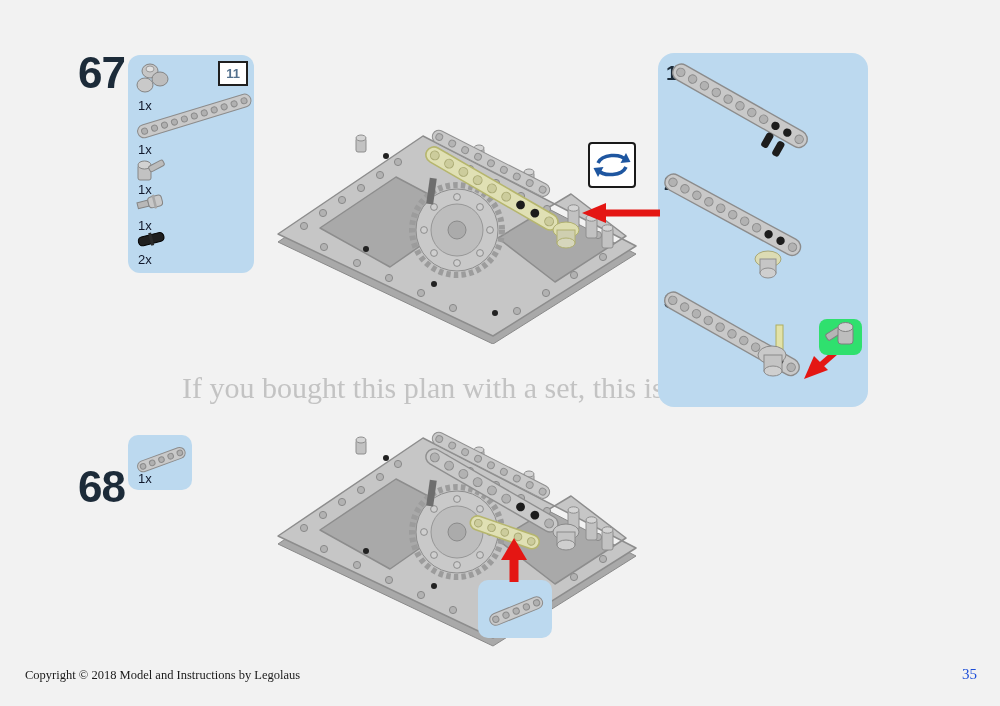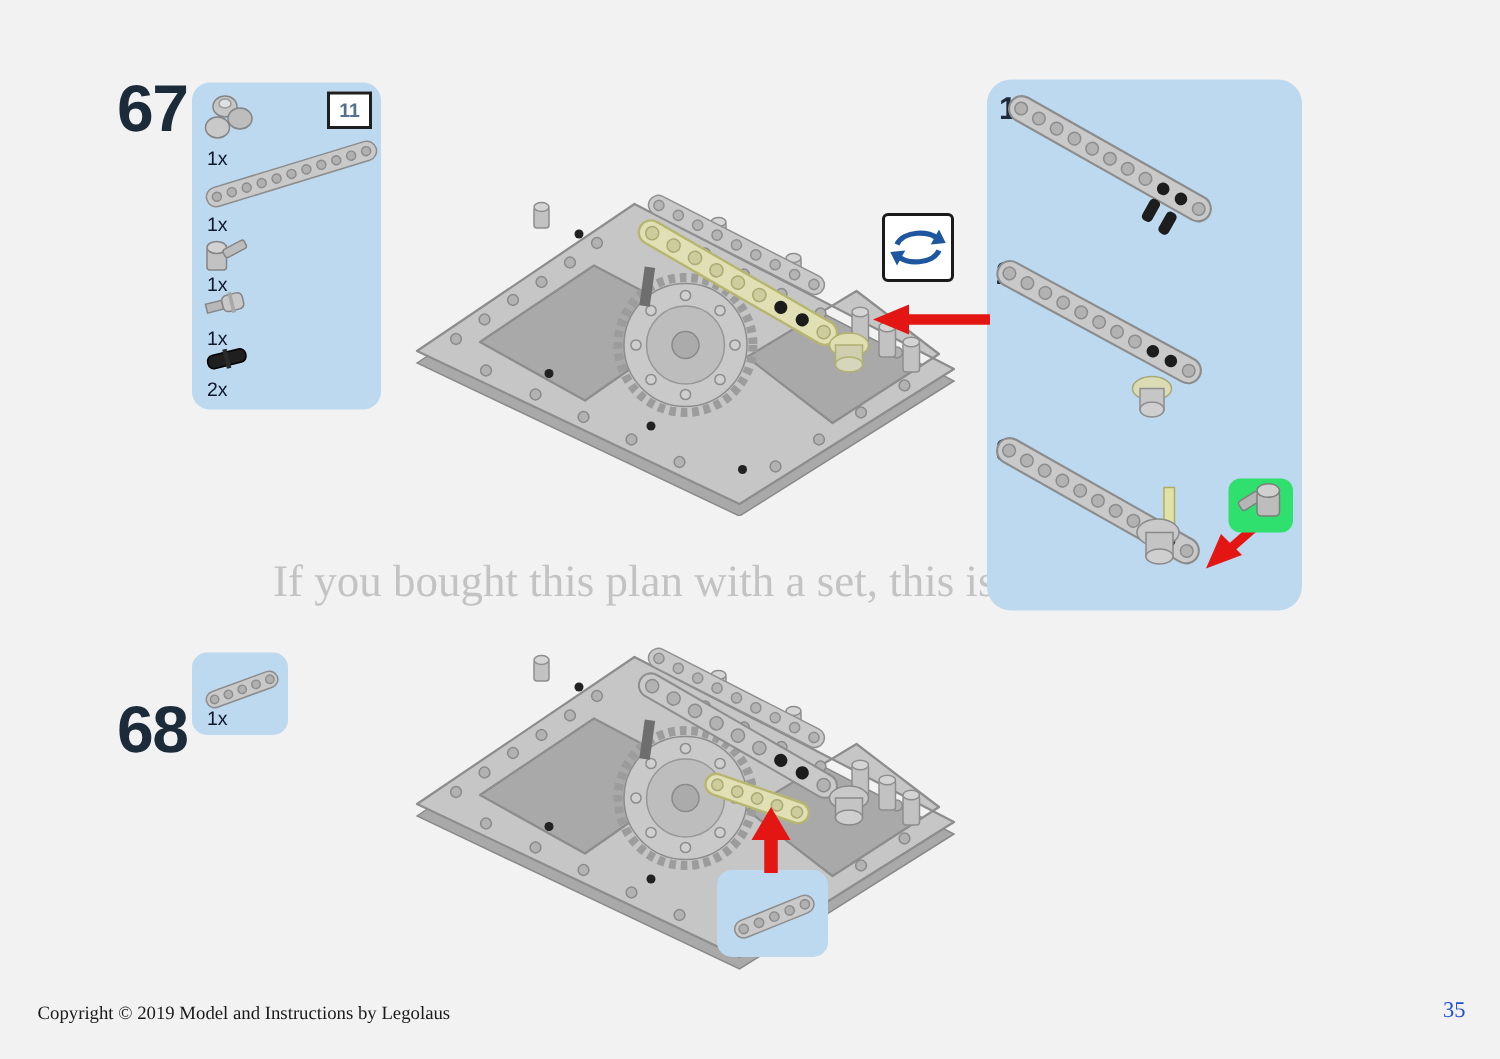--- a/index.html
+++ b/index.html
@@ -465,15 +465,15 @@
         </g>
       </g>
     </svg>
   </div>
 
   <svg class="overlay" style="left:494px;top:534px;" width="40" height="50">
     <polygon points="20,4 7,26 33,26" fill="#e41613"></polygon>
     <rect x="15.5" y="24" width="9" height="24" fill="#e41613"></rect>
   </svg>
 
-  <div class="footer-text">Copyright © 2019 Model and Instructions by Legolaus</div>
+  <div class="footer-text">Copyright © 2018 Model and Instructions by Legolaus</div>
   <div class="page-number">35</div>
 </div>
 
 </body></html>

